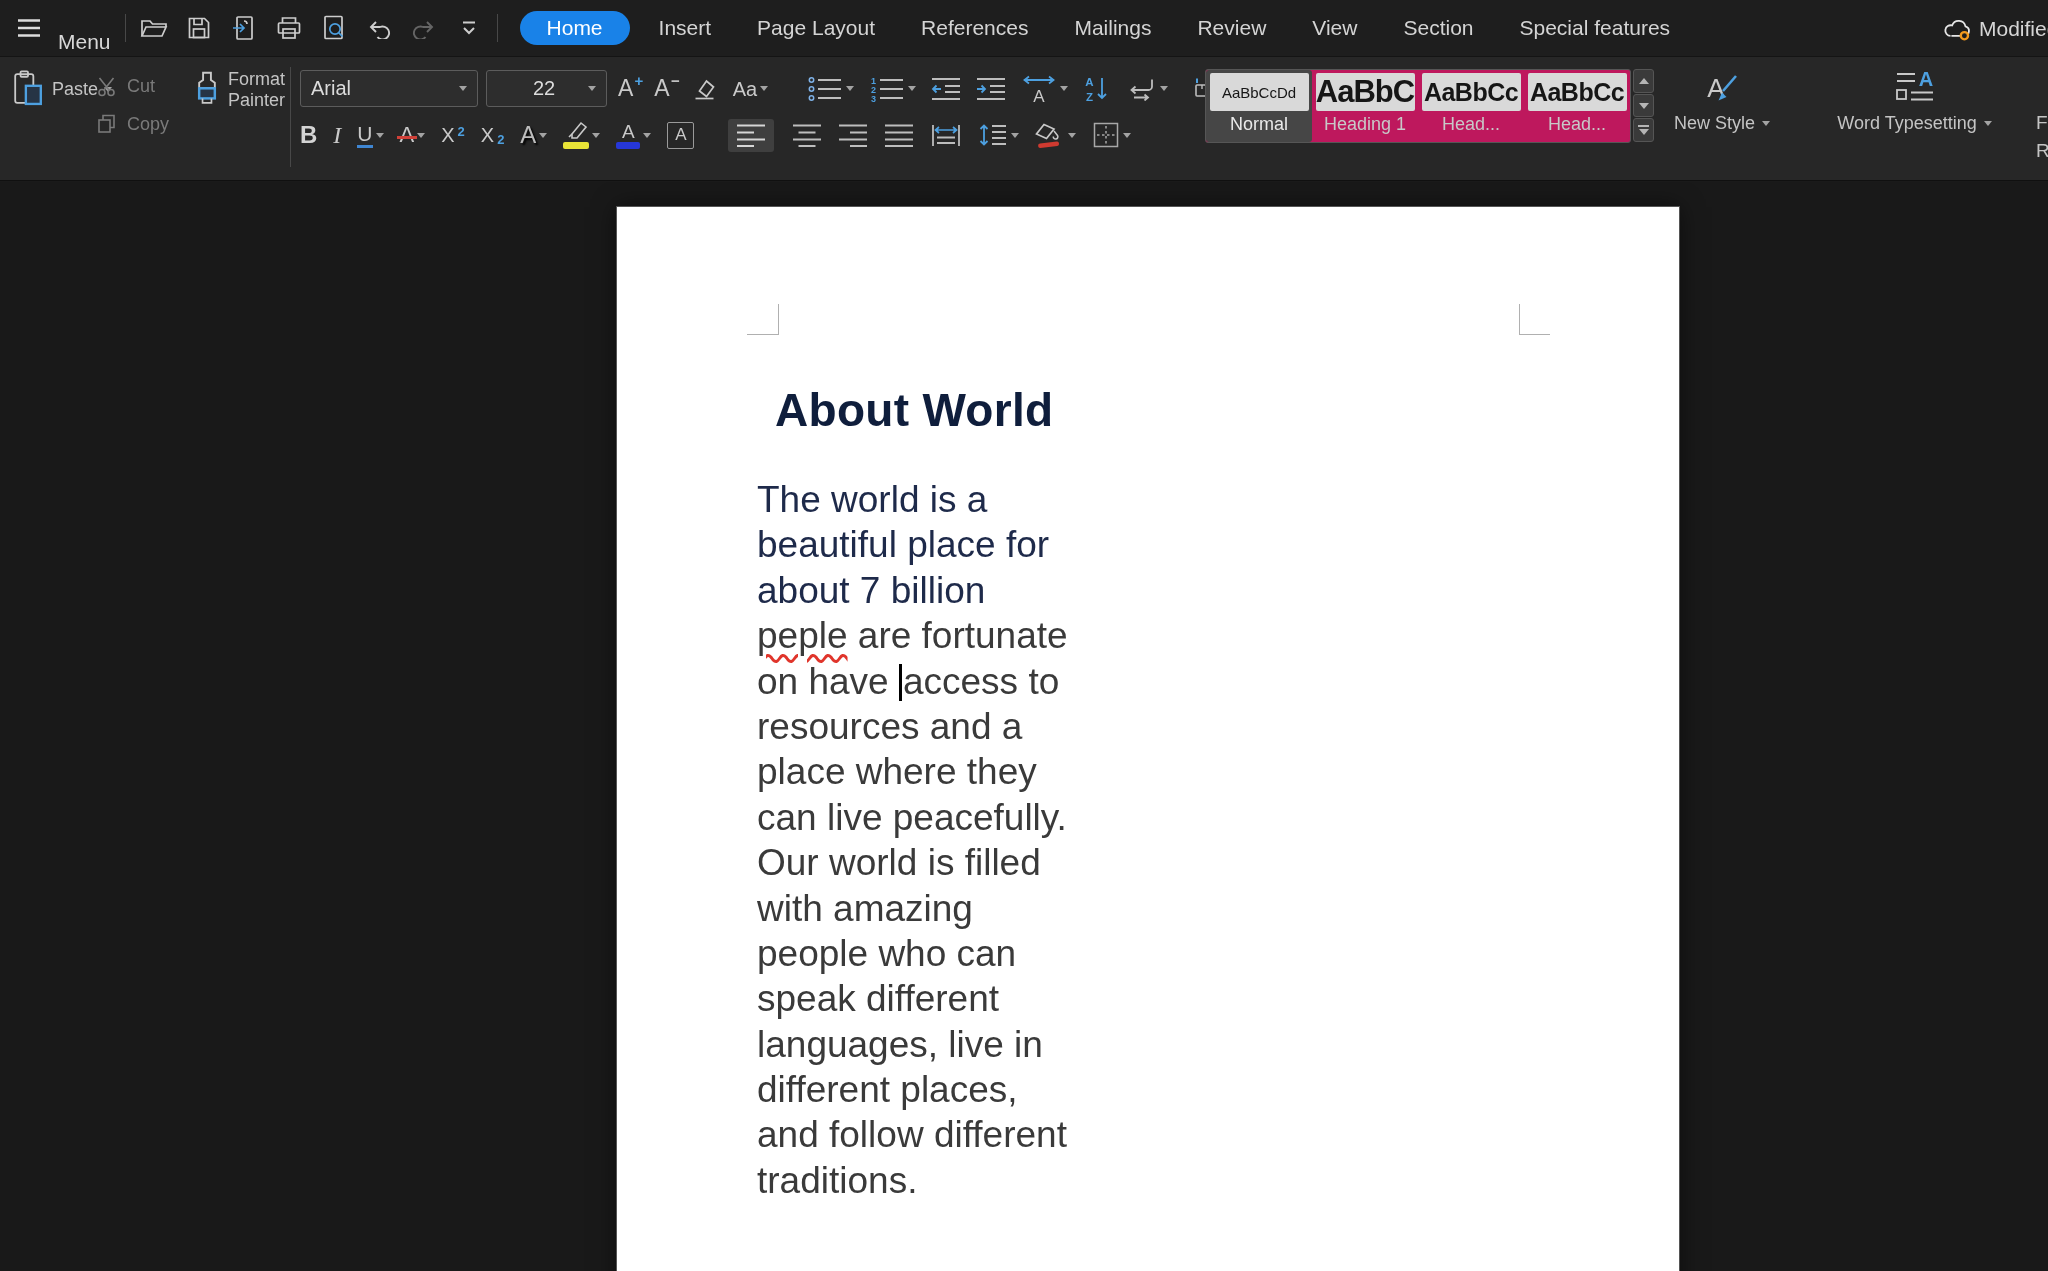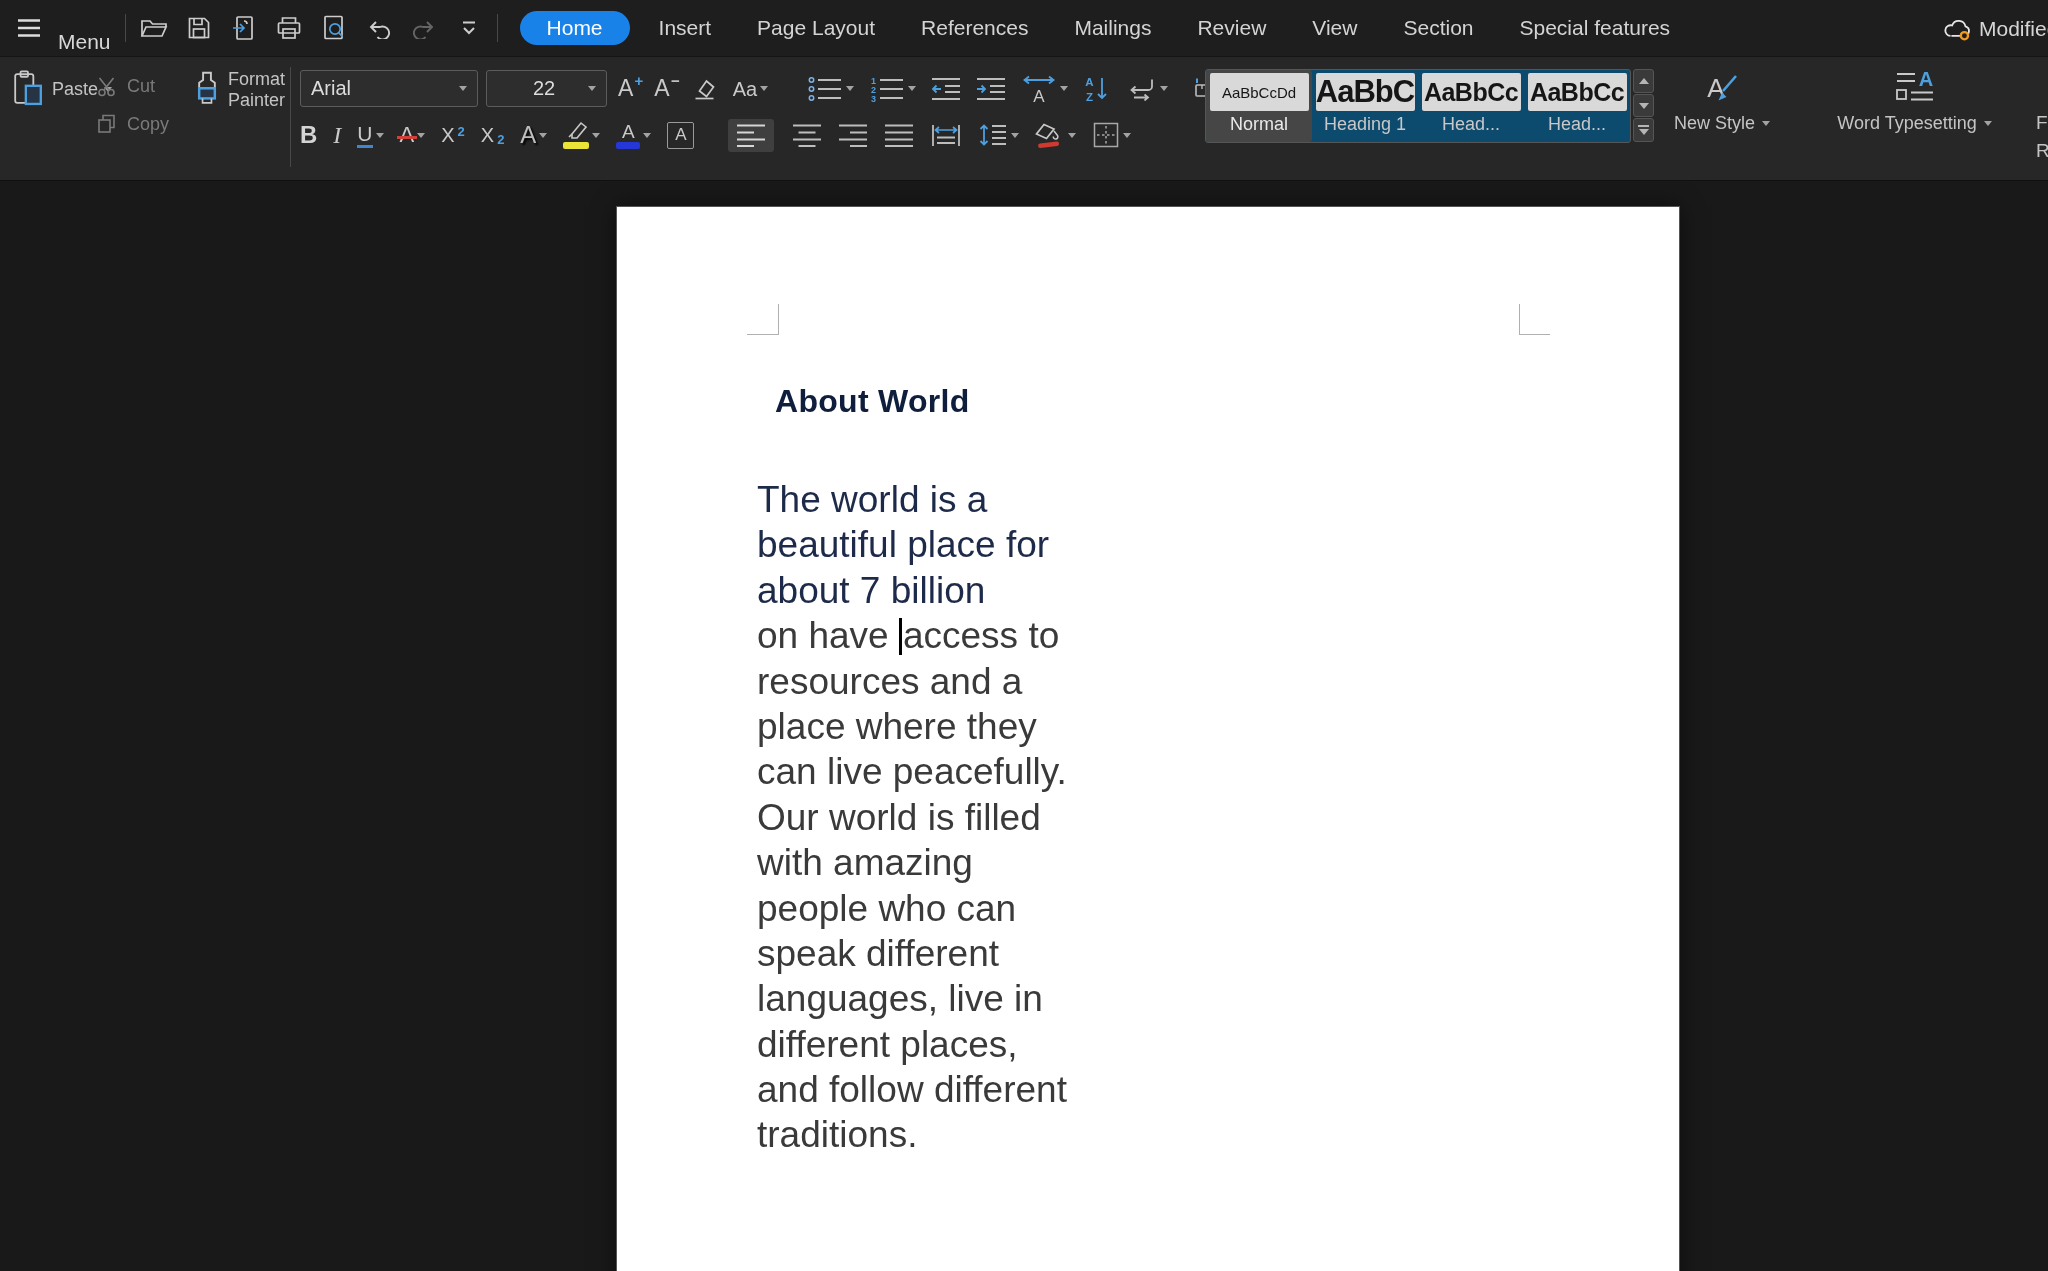--- a/index.html
+++ b/index.html
@@ -80,21 +80,21 @@
   .g-grow, .g-shrink { position:relative; font-size:23px; }
   .g-grow .sign, .g-shrink .sign { position:absolute; top:-4px; right:-10px; font-size:15px; font-weight:bold; }
   .g-grow .sign { color:#4da0e0; }
   .g-shrink .sign { color:#c9c9c9; }
   .hl { display:flex; flex-direction:column; align-items:center; }
   .hl .bar { width:26px; height:7px; background:#e9e437; border-radius:2px; margin-top:1px; }
 
   
   .styles-box {
     position:absolute; left:1205px; top:12px; width:426px; height:74px;
-    border:1px solid #565656; border-radius:3px; display:flex; background:#0c4a6e;
+    border:1px solid #565656; border-radius:3px; display:flex; background:#be185d;
   }
   .style-item { width:106px; padding:3px 3px 0 3px; display:flex; flex-direction:column; align-items:center; gap:3px; cursor:pointer; border-radius:3px; }
   .style-item.selected { background:#464646; }
   .chip { width:99px; height:38px; background:#d9d9d9; border-radius:2px; color:#161616; display:flex; align-items:center; justify-content:center; overflow:hidden; white-space:nowrap; }
   .chip.c-normal { font-size:15px; }
   .chip.c-h1 { font-size:31px; font-weight:bold; letter-spacing:-1px; }
   .chip.c-h2 { font-size:25px; font-weight:bold; letter-spacing:-0.5px; }
   .style-label { font-size:18px; color:#c8c8c8; max-width:100px; overflow:hidden; white-space:nowrap; }
   .style-item.selected .style-label { color:#e9e9e9; }
   .styles-scroll { position:absolute; left:1633px; top:12px; width:21px; height:74px; display:flex; flex-direction:column; }
@@ -110,21 +110,21 @@
   .grp-fr .rlabel { font-size:19px; }
 
   
   .canvas { position:absolute; left:0; top:182px; width:2048px; height:1089px; background:#191919; overflow:hidden; }
   .page {
     position:absolute; left:617px; top:25px; width:1062px; height:1240px;
     background:#ffffff; box-shadow:0 0 22px rgba(0,0,0,0.55); outline:1px solid #555;
   }
   .mark-tl { position:absolute; left:130px; top:97px; width:32px; height:31px; border-right:1.5px solid #b0b0b0; border-bottom:1.5px solid #b0b0b0; }
   .mark-tr { position:absolute; left:902px; top:97px; width:31px; height:31px; border-left:1.5px solid #b0b0b0; border-bottom:1.5px solid #b0b0b0; }
-  .doc-title { position:absolute; left:158px; top:176px; font-size:32px; font-weight:bold; color:#0f1e3c; letter-spacing:0.3px; cursor:text;text-align:center; }
+  .doc-title { position:absolute; left:158px; top:176px; font-size:46px; font-weight:bold; color:#0f1e3c; letter-spacing:0.3px; cursor:text;text-align:center; }
   .doc-body { position:absolute; left:140px; top:270px; font-size:37px; line-height:45.4px; color:#3a3a3a; cursor:text; }
   .dline { white-space:pre; height:45.4px; }
   .navy { color:#1e2a4a; }
   .squiggle {
     text-decoration-line:underline; text-decoration-style:wavy;
     text-decoration-color:#e0352b; text-decoration-thickness:2.5px; text-underline-offset:6px;
   }
   .caret { display:inline-block; width:3px; height:37px; background:#000; vertical-align:-7px; margin:0 1px 0 0; }
 </style>
 </head>
@@ -520,20 +520,21 @@
   <div class="page">
     <div class="mark-tl"></div>
     <div class="mark-tr"></div>
 
     <div class="doc-title">About World</div>
 
     <div class="doc-body">
       <div class="dline navy">The world is a</div>
       <div class="dline navy">beautiful place for</div>
       <div class="dline navy">about 7 billion</div>
+      <div class="dline"><span class="squiggle">peple</span><span> are fortunate</span></div>
       <div class="dline"><span>on have </span><span class="caret"></span><span>access to</span></div>
       <div class="dline">resources and a</div>
       <div class="dline">place where they</div>
       <div class="dline">can live peacefully.</div>
       <div class="dline">Our world is filled</div>
       <div class="dline">with amazing</div>
       <div class="dline">people who can</div>
       <div class="dline">speak different</div>
       <div class="dline">languages, live in</div>
       <div class="dline">different places,</div>

